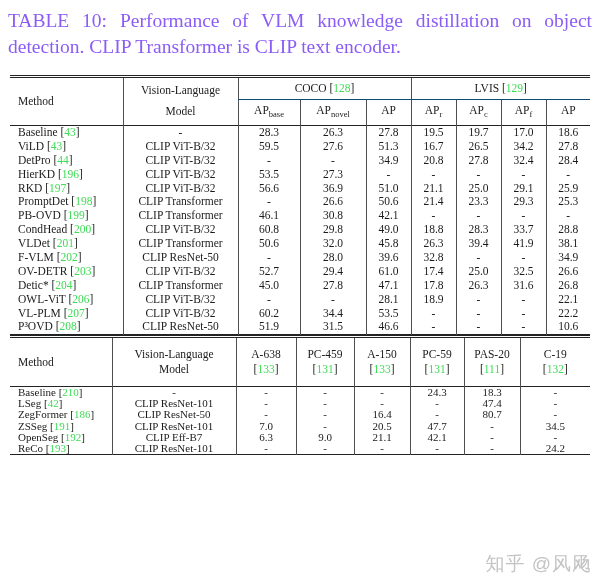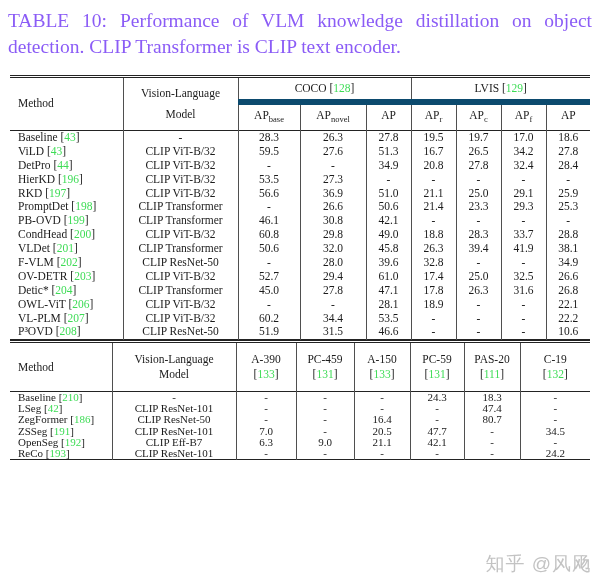--- a/index.html
+++ b/index.html
@@ -35,21 +35,21 @@
   }
   .t thead { border-bottom:1.7px solid #232323; }
   .t th { font-weight:normal; vertical-align:middle; }
   .t td { vertical-align:middle; }
 
   
   .vl { border-left:1px solid #4f4f4f; }
   .t tbody td.c-model, .t tbody td.c-val { border-left:1px solid #4f4f4f; }
 
   
-  .cmid { border-bottom:6px solid #0c4a6e; }
+  .cmid { border-bottom:1px solid #0c4a6e; }
 
   .c-method { text-align:left; padding-left:8px; }
   .c-model, .c-val { text-align:center; }
 
   .t10 thead tr.h1 th { height:21px; line-height:21px; }
   .t10 thead tr.h1 th.two-row div { height:21px; line-height:21px; text-align:center; }
   .t10 tbody td { height:13.9px; line-height:13.5px; }
 
   .t11 thead th { height:50px; }
   .t11 thead th div { line-height:15px; text-align:center; }
@@ -297,21 +297,21 @@
         <col style="width:70px">
     </colgroup>
     <thead>
       <tr>
         <th class="c-method">Method</th>
         <th class="vl">
           <div>Vision-Language</div>
           <div>Model</div>
         </th>
         <th class="vl">
-          <div>A-390</div>
+          <div>A-638</div>
           <div>[<span class="ref">133</span>]</div>
         </th>
         <th class="vl">
           <div>PC-459</div>
           <div>[<span class="ref">131</span>]</div>
         </th>
         <th class="vl">
           <div>A-150</div>
           <div>[<span class="ref">133</span>]</div>
         </th>

